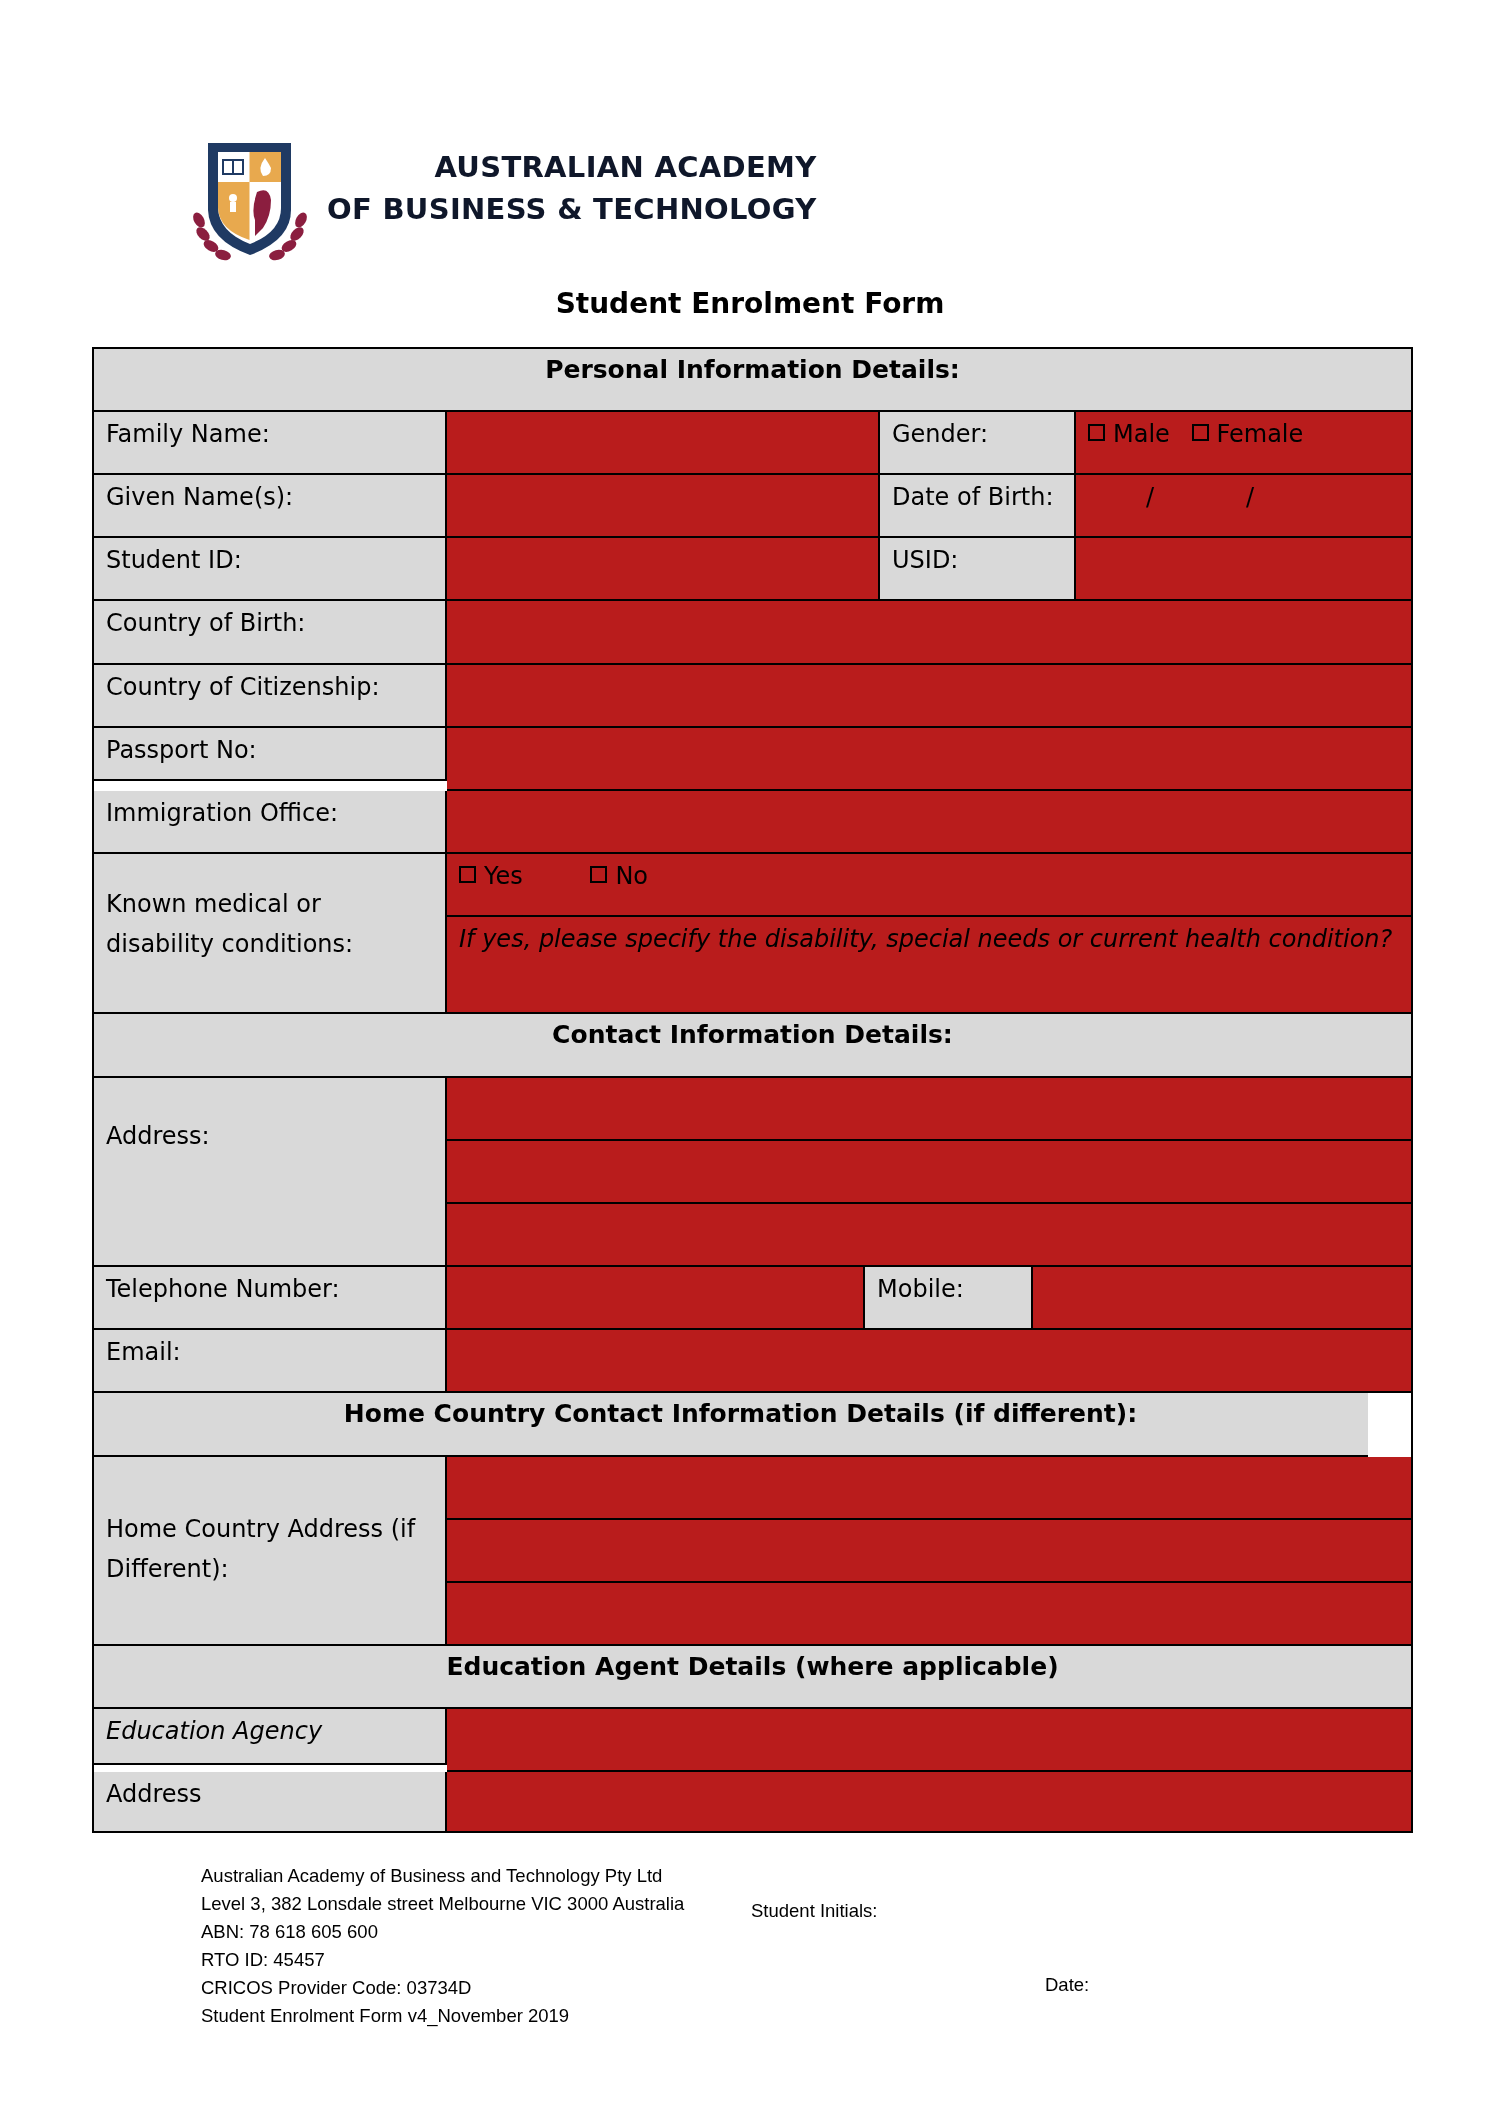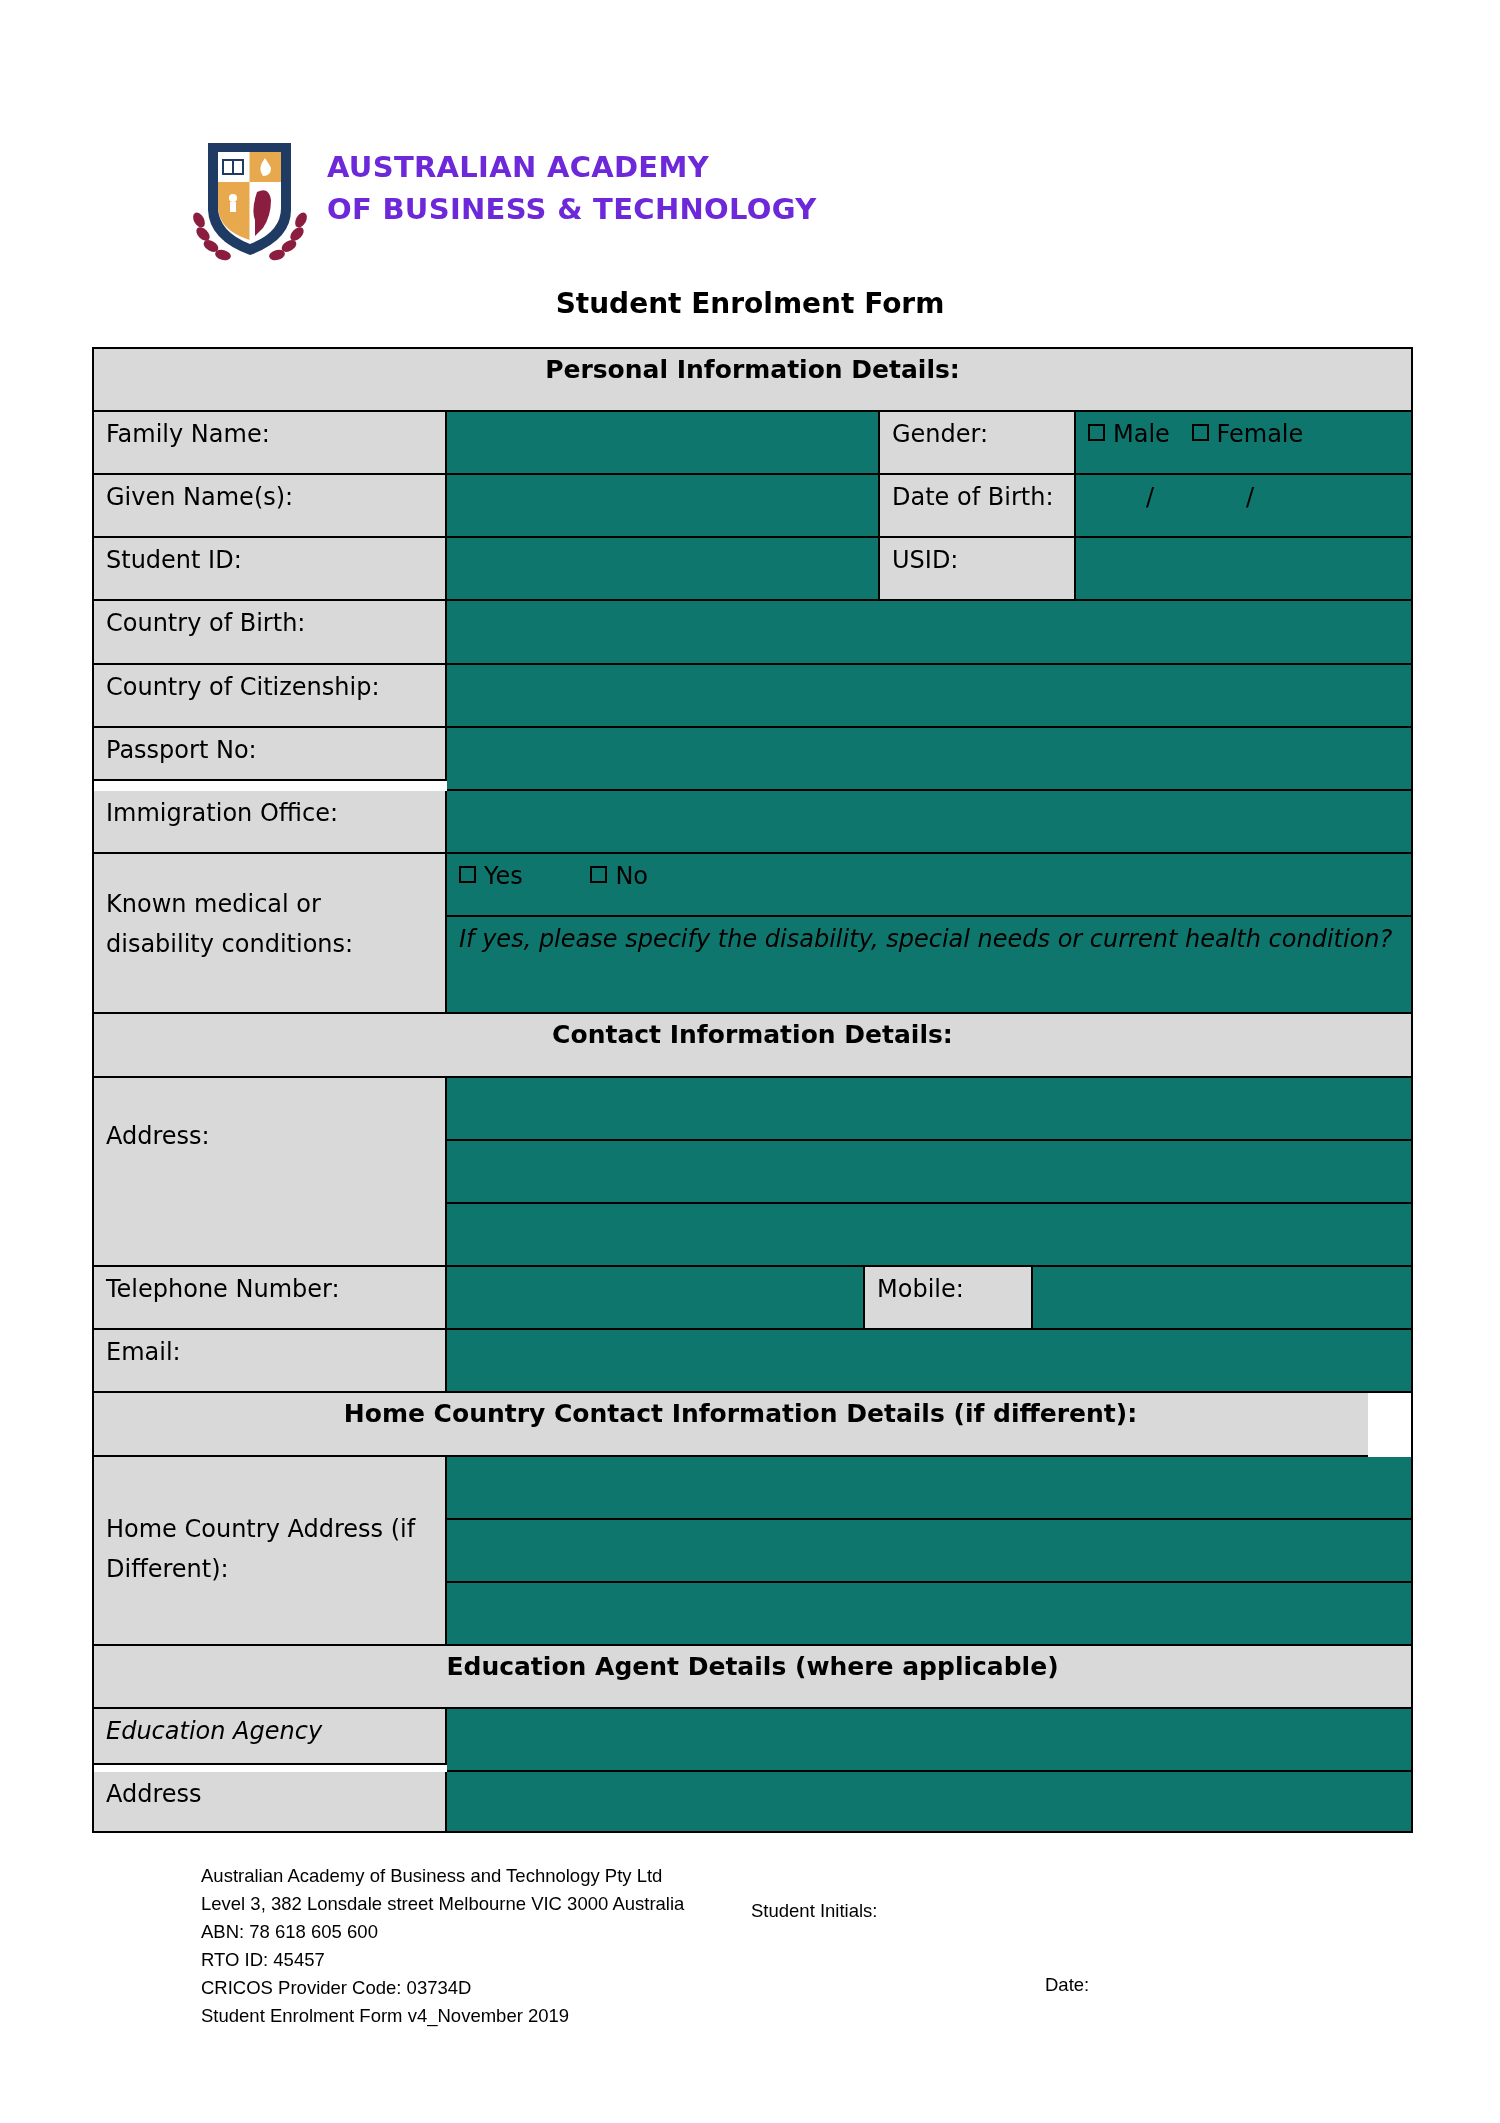--- a/index.html
+++ b/index.html
@@ -1,23 +1,23 @@
 <!DOCTYPE html>
 <html><head>
 <meta charset="utf-8">
 <style>
   html,body{margin:0;padding:0;background:#fff;}
   body{width:1500px;height:2123px;position:relative;overflow:hidden;font-family:"Liberation Sans",sans-serif;color:#000;}
   .abs{position:absolute;}
-  .logo-text{position:absolute;left:327px;top:146px;color:#6d28d9;font-family:"DejaVu Sans",sans-serif;font-weight:bold;font-size:29px;line-height:42px;letter-spacing:0.3px;}
+  .logo-text{position:absolute;left:327px;top:146px;color:#0f172a;font-family:"DejaVu Sans",sans-serif;font-weight:bold;font-size:29px;line-height:42px;letter-spacing:0.3px;text-align:right;}
   .title{position:absolute;left:0;width:1500px;top:287px;text-align:center;font-family:"DejaVu Sans",sans-serif;font-weight:bold;font-size:28px;}
   .tbl{position:absolute;left:92px;top:347px;width:1321px;height:1486px;border:2px solid #000;box-sizing:border-box;}
   .cell{position:absolute;box-sizing:border-box;border-right:2px solid #000;border-bottom:2px solid #000;font-family:"DejaVu Sans",sans-serif;font-size:24px;padding:8px 12px;}
   .g{background:#d9d9d9;}
-  .w{background:#0f766e;}
+  .w{background:#b91c1c;}
   .hdr{text-align:center;font-weight:bold;font-size:25px;padding-top:6px;}
   .nr{border-right:none;}
   .chk{display:inline-block;width:17px;height:17px;border:2px solid #000;box-sizing:border-box;margin-right:8px;vertical-align:1px;}
   .italic{font-style:italic;}
   .footer{position:absolute;left:201px;top:1862px;font-family:"Liberation Sans",sans-serif;font-size:18.5px;line-height:28px;}
   .fline{height:28px;white-space:nowrap;}
 </style>
 </head>
 <body>
 

